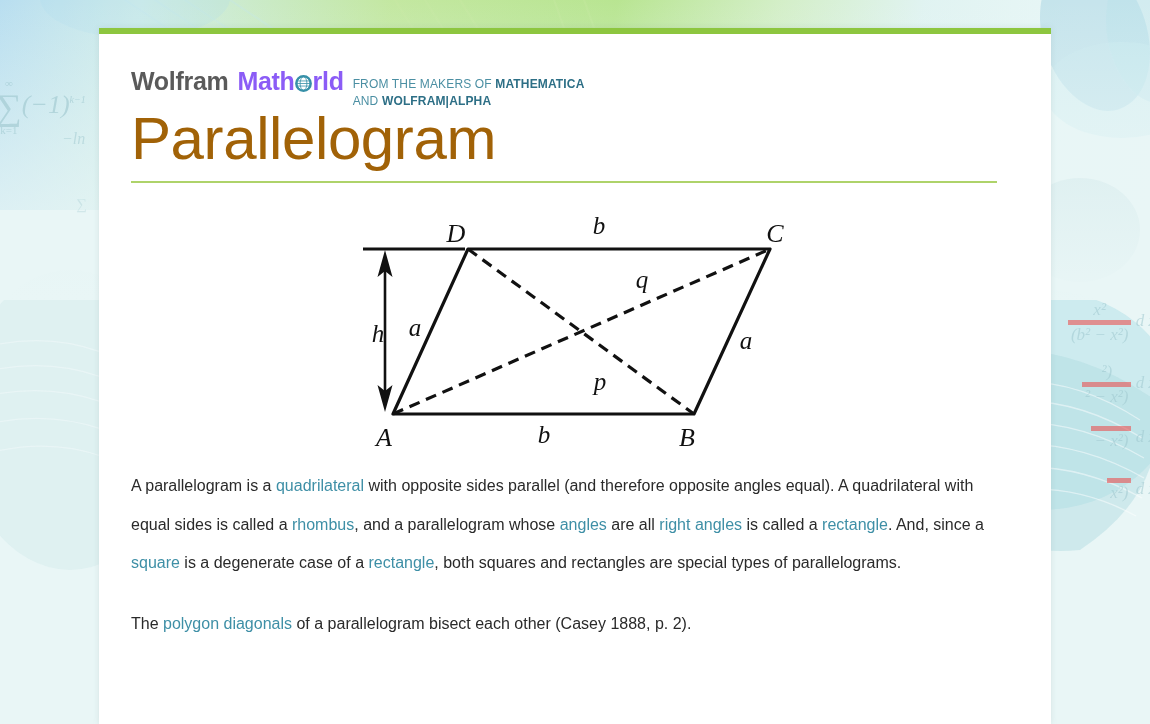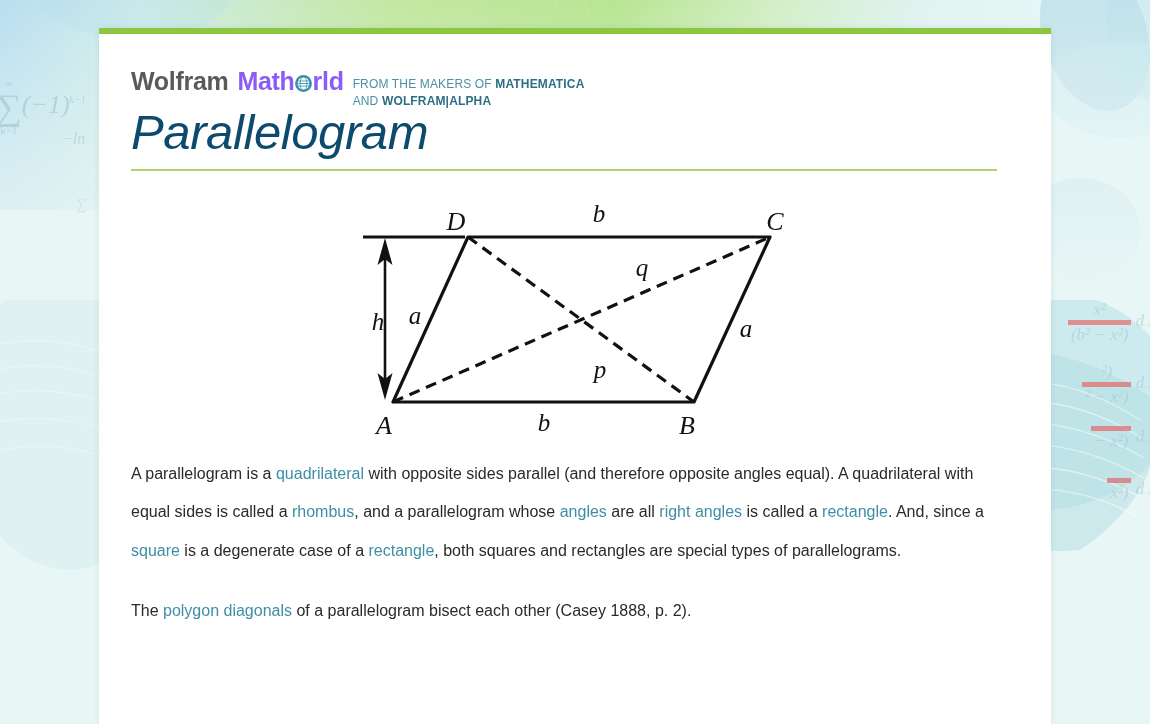--- a/index.html
+++ b/index.html
@@ -104,27 +104,26 @@
     margin: 0 .5px; position: relative; top: 2px;
   }
   .logo-tagline {
     font-size: 12px; line-height: 1.45; color: #4b8fa3;
     padding-top: 7px; letter-spacing: .15px;
   }
   .logo-tagline b { color: #2d6f86; }
 
   
   #page-title {
-    font-size: 49px;
-    color: #0c4a6e;
+    font-size: 60px;
+    color: #a16207;
     font-weight: normal;
     margin: 6px 0 0 0;
     letter-spacing: -.4px;
     line-height: 1.12;
-    font-style: italic;
   }
   #title-rule {
     height: 2px; background: #aed36a;
     margin-top: 9px; width: 866px;
   }
 
   
   #figure { margin-top: 18px; height: 252px; position: relative; }
   #figure svg { display: block; margin: 0 auto; }
   .lbl { font-family: "Liberation Serif", serif; font-style: italic; fill: #111; }

